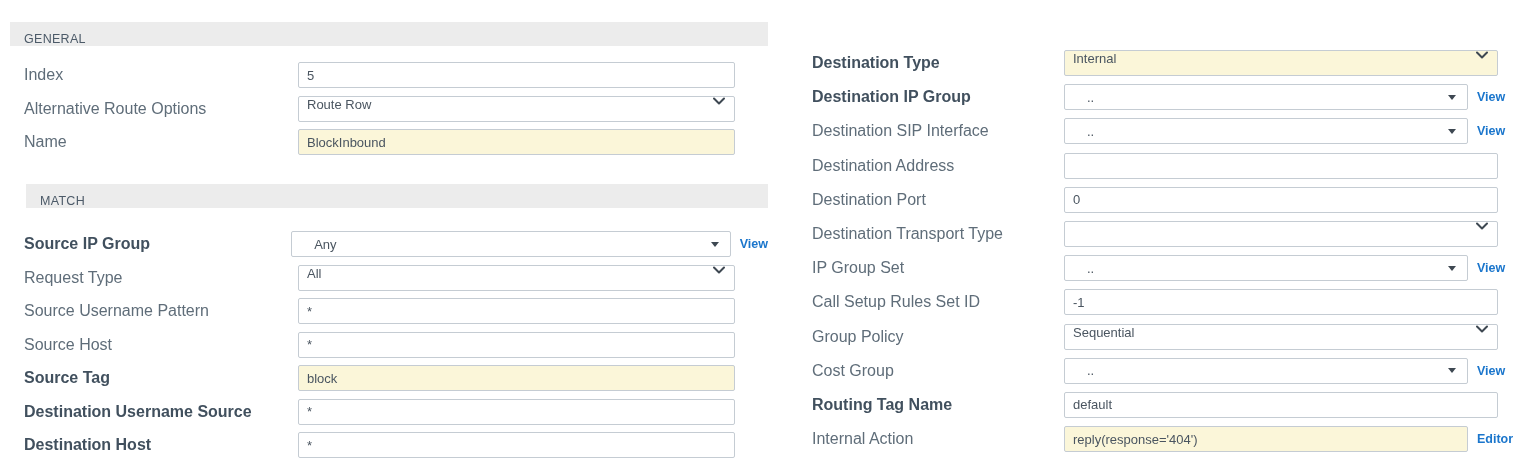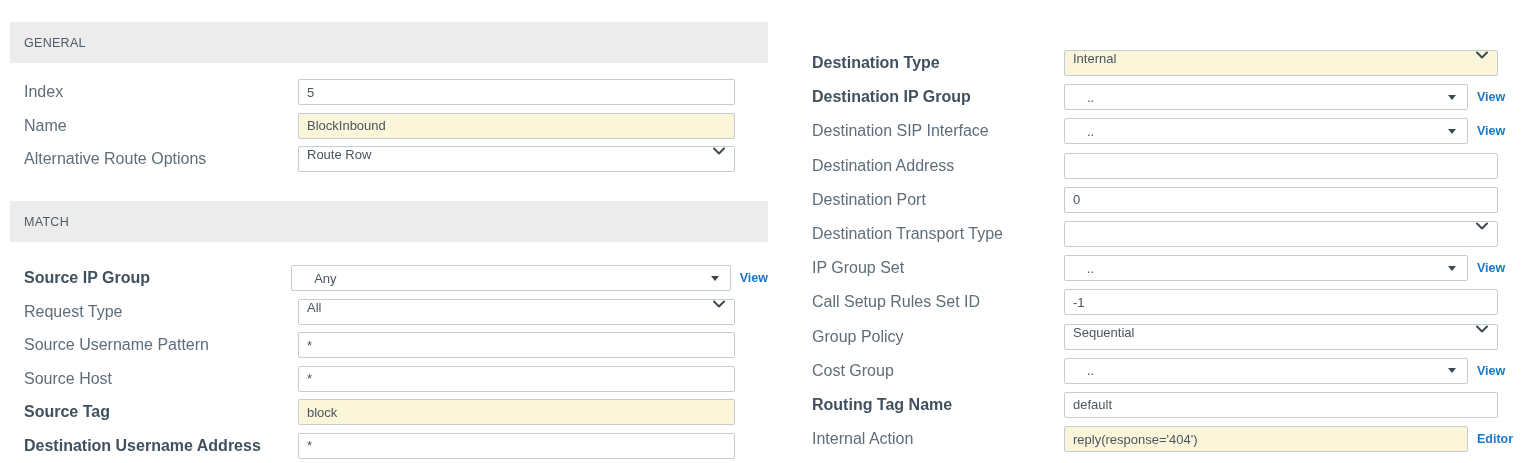--- a/index.html
+++ b/index.html
@@ -8,28 +8,28 @@
     width:1540px; height:463px; overflow:hidden;
     background:#ffffff;
     font-family:"Liberation Sans", sans-serif;
   }
   .wrap { display:flex; padding:22px 0 0 10px; }
   .col { display:block; }
   .col-left  { width:758px; margin-right:15px; }
   .col-right { width:747px; }
 
   .band {
-    height:41px; background:#ececec;
-    display:flex; align-items:center;
+    height:24px; background:#ececec;
+    display:flex; align-items:flex-end;
     padding-left:14px;
   }
   .band span {
     font-size:12.5px; color:#4c5a68; letter-spacing:.3px;
   }
-  .band.second { margin-top:29px; }
+  .band.second { margin-top:29px;margin-left:16px; }
 
   .rows-general { padding-top:16px; }
   .rows-match   { padding-top:23px; }
   .rows-action  { padding-top:28px; }
 
   .row { display:flex; align-items:center; height:26px; }
   .col-left  .row { margin-bottom:7.5px; }
   .col-right .row { margin-bottom:8.2px; }
 
   .lbl { font-size:16px; color:#5f6d79; }
@@ -81,32 +81,32 @@
     <div class="band">
       <span>GENERAL</span>
     </div>
 
     <div class="rows-general">
       <div class="row">
         <div class="lbl">Index</div>
         <input class="fld" type="text" value="5" style="">
       </div>
       <div class="row">
+        <div class="lbl">Alternative Route Options</div>
+        <div class="fld select">
+          <span>Route Row</span>
+          <svg class="chev" width="12" height="8" viewBox="0 0 12 8">
+              <path d="M1 1.5 L6 6.5 L11 1.5" fill="none" stroke="#3e4852" stroke-width="2" stroke-linecap="round" stroke-linejoin="round"></path>
+            </svg>
+        </div>
+      </div>
+      <div class="row">
         <div class="lbl">Name</div>
         <input class="fld hl" type="text" value="BlockInbound" style="">
       </div>
-      <div class="row">
-        <div class="lbl">Alternative Route Options</div>
-        <div class="fld select">
-          <span>Route Row</span>
-          <svg class="chev" width="12" height="8" viewBox="0 0 12 8">
-              <path d="M1 1.5 L6 6.5 L11 1.5" fill="none" stroke="#3e4852" stroke-width="2" stroke-linecap="round" stroke-linejoin="round"></path>
-            </svg>
-        </div>
-      </div>
     </div>
 
     <div class="band second">
       <span>MATCH</span>
     </div>
 
     <div class="rows-match">
       <div class="row">
         <div class="lbl bold">Source IP Group</div>
         <div class="fld combo">
@@ -130,21 +130,21 @@
       </div>
       <div class="row">
         <div class="lbl">Source Host</div>
         <input class="fld" type="text" value="*" style="">
       </div>
       <div class="row">
         <div class="lbl bold">Source Tag</div>
         <input class="fld hl" type="text" value="block" style="">
       </div>
       <div class="row">
-        <div class="lbl bold">Destination Username Address</div>
+        <div class="lbl bold">Destination Username Source</div>
         <input class="fld" type="text" value="*" style="">
       </div>
       <div class="row">
         <div class="lbl bold">Destination Host</div>
         <input class="fld" type="text" value="*" style="">
       </div>
     </div>
   </div>
 
   <div class="col col-right">

